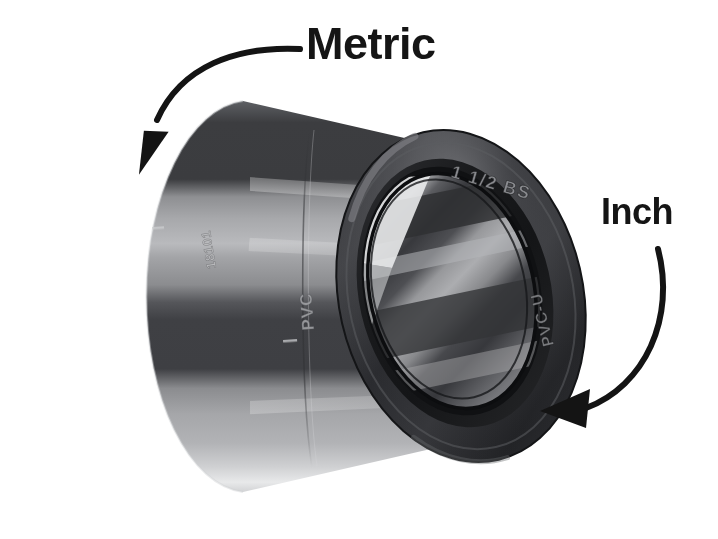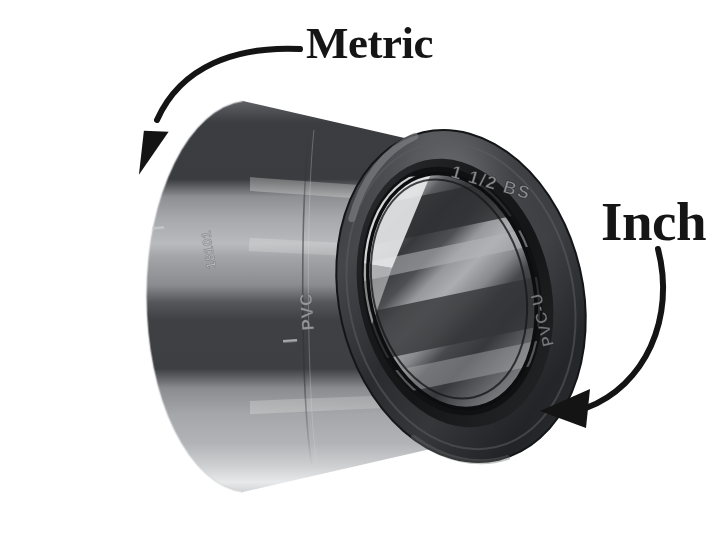--- a/index.html
+++ b/index.html
@@ -19,37 +19,37 @@
     overflow: hidden;
   }
   #scene {
     position: absolute;
     inset: 0;
     width: 718px;
     height: 539px;
   }
   .anno-label {
     position: absolute;
-    font-family: Liberation Serif, serif;
+    font-family: Liberation Sans, sans-serif;
     font-weight: bold;
     color: #151515;
     letter-spacing: -0.5px;
     white-space: nowrap;
     line-height: 1;
     user-select: none;
   }
   #label-metric {
     left: 306px;
     top: 21px;
     font-size: 45px;
   }
   #label-inch {
     left: 601px;
     top: 194px;
-    font-size: 55px;
+    font-size: 36px;
   }
 </style>
 </head>
 <body>
 
 <div id="stage">
 
   <svg id="scene" viewBox="0 0 718 539">
     <defs>
 

